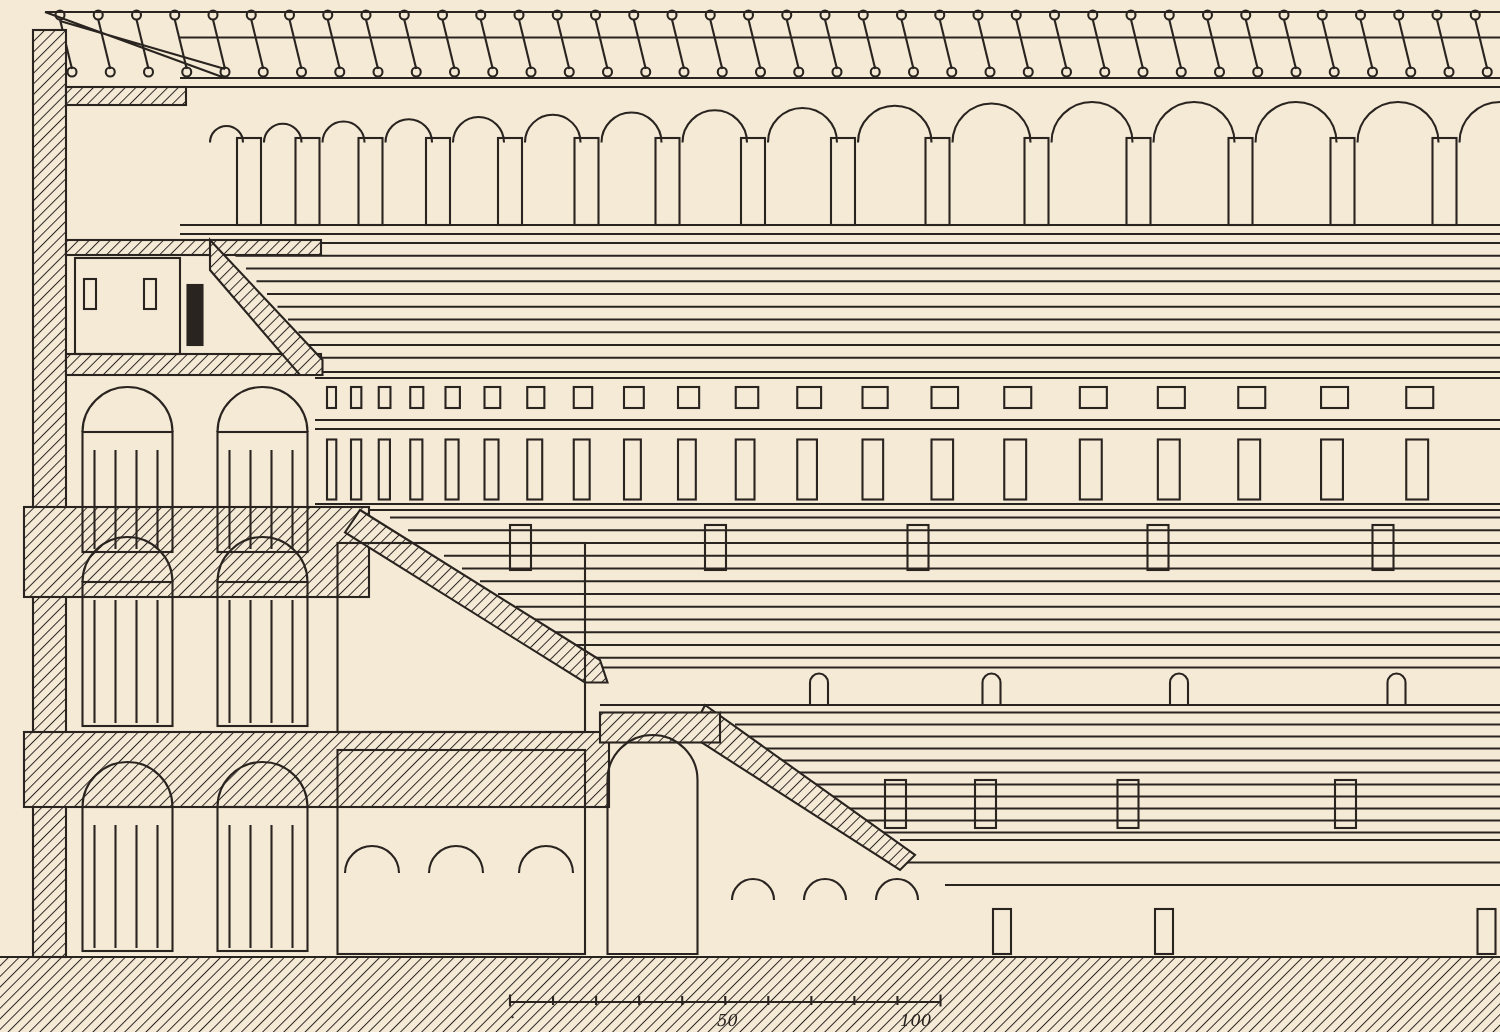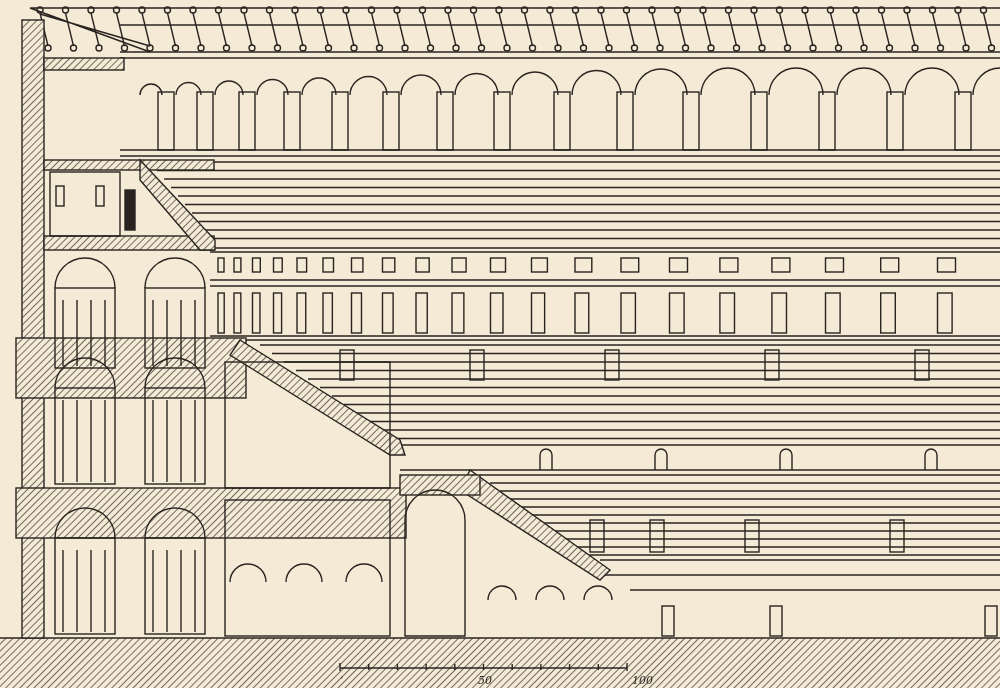--- a/index.html
+++ b/index.html
@@ -373,13 +373,13 @@
         <line x1="512.2" y1="664" x2="512.2" y2="670"></line>
         <line x1="540.9" y1="664" x2="540.9" y2="670"></line>
         <line x1="569.6" y1="664" x2="569.6" y2="670"></line>
         <line x1="598.3" y1="664" x2="598.3" y2="670"></line>
       </g>
   </g>
 </svg>
 
 <span class="scale-label" style="left:340px;top:672px;">·</span>
 <span class="scale-label" style="left:478px;top:674px;">50</span>
-<span class="scale-label" style="left:632px;top:674px;">100</span>
+<span class="scale-label" style="left:600px;top:674px;">100</span>
 
 </body></html>

